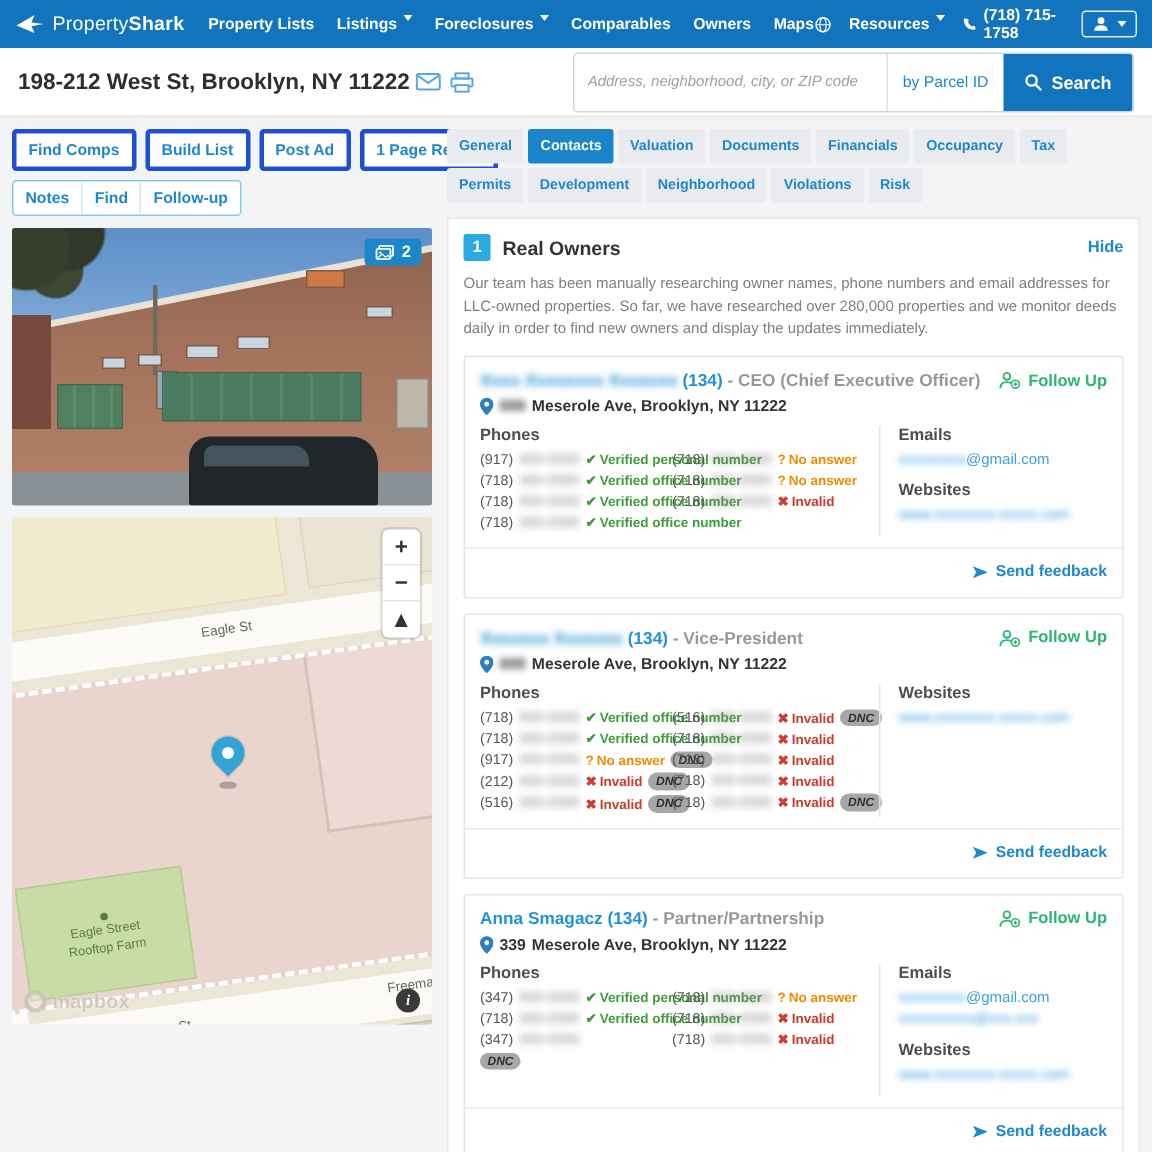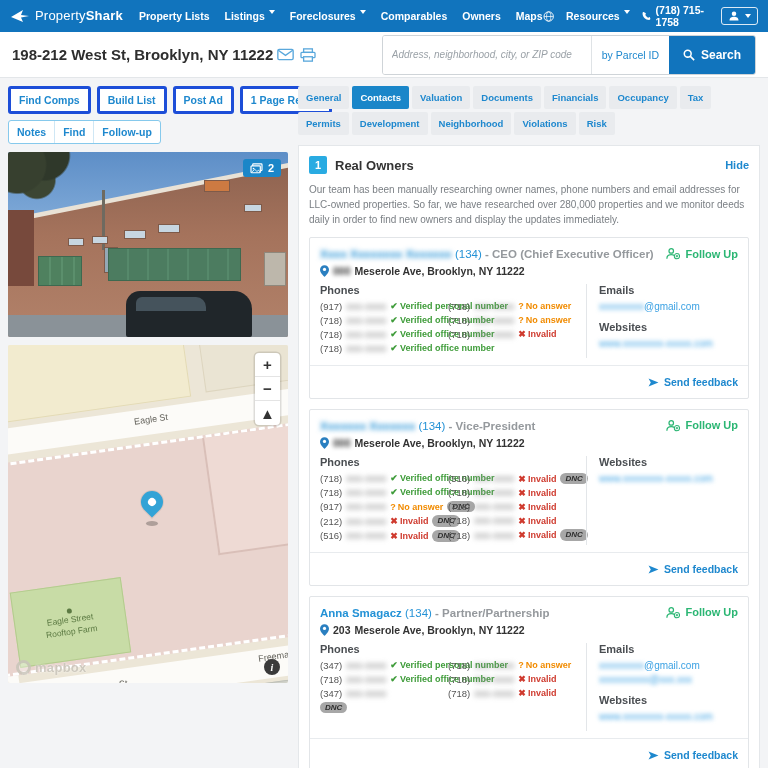--- a/index.html
+++ b/index.html
@@ -116,21 +116,21 @@
     display:flex; align-items:center; justify-content:center; border-radius:2px; }
   .sec-title { font-size:13px; font-weight:bold; color:#333; }
   .hide-link { margin-left:auto; color:#1e88ce; font-size:11px; font-weight:bold; cursor:pointer; }
   .sec-desc { margin-top:8px; color:#7a7f84; font-size:10px; line-height:1.5; }
 
   .owner-card { border:1px solid #e2e5e8; margin-top:10px; border-radius:2px; }
   .oc-body { padding:9px 10px 7px; }
   .oc-top { display:flex; align-items:flex-start; }
   .oc-title { font-size:11.5px; line-height:1.3; }
   .oc-name { color:#2492d6; font-weight:bold; }
-  .oc-count { color:#2492d6; font-weight:normal; }
+  .oc-count { color:#2492d6; font-weight:bold; }
   .oc-role { color:#95999d; font-weight:bold; }
   .followup { margin-left:auto; color:#2bb673; font-size:11px; font-weight:bold; display:flex; align-items:center; gap:5px; cursor:pointer; white-space:nowrap; }
   .oc-addr { display:flex; align-items:center; gap:4px; margin-top:3px; font-size:10.5px; font-weight:bold; color:#333; }
   .oc-cols { display:flex; margin-top:7px; }
   .oc-left { flex:1; min-width:0; }
   .oc-right { width:152px; flex:none; border-left:1px solid #e3e6e9; padding-left:12px; margin-left:10px; }
   .col-heading { font-size:11px; font-weight:bold; color:#4a4e52; margin-bottom:5px; }
   .phone-grid { display:flex; gap:0; }
   .phone-col { flex:1; min-width:0; }
   .ph-row { display:flex; align-items:center; gap:4px; font-size:9.5px; color:#555; margin-bottom:3px; white-space:nowrap; }
@@ -597,21 +597,21 @@
                     <line x1="11.1" y1="10" x2="13.9" y2="10" stroke="#2bb673" stroke-width="1.2"></line>
                   </svg>
                   <span>Follow Up</span>
                 </span>
               </div>
               <div class="oc-addr">
                 <svg width="9" height="12" viewBox="0 0 10 13">
                   <path d="M5 0 C2.2 0 0 2.2 0 5 c0 3.5 5 8 5 8 s5-4.5 5-8 C10 2.2 7.8 0 5 0 Z" fill="#2a7fc0"></path>
                   <circle cx="5" cy="4.8" r="1.8" fill="#fff"></circle>
                 </svg>
-                <span>203</span>
+                <span>339</span>
                 <span>Meserole Ave, Brooklyn, NY 11222</span>
               </div>
               <div class="oc-cols">
                 <div class="oc-left">
                   <div class="col-heading">Phones</div>
                   <div class="phone-grid">
                     <div class="phone-col">
                       <div class="ph-row">
                         <span>(347)</span>
                         <span class="ph-mask blur">000-0000</span>

